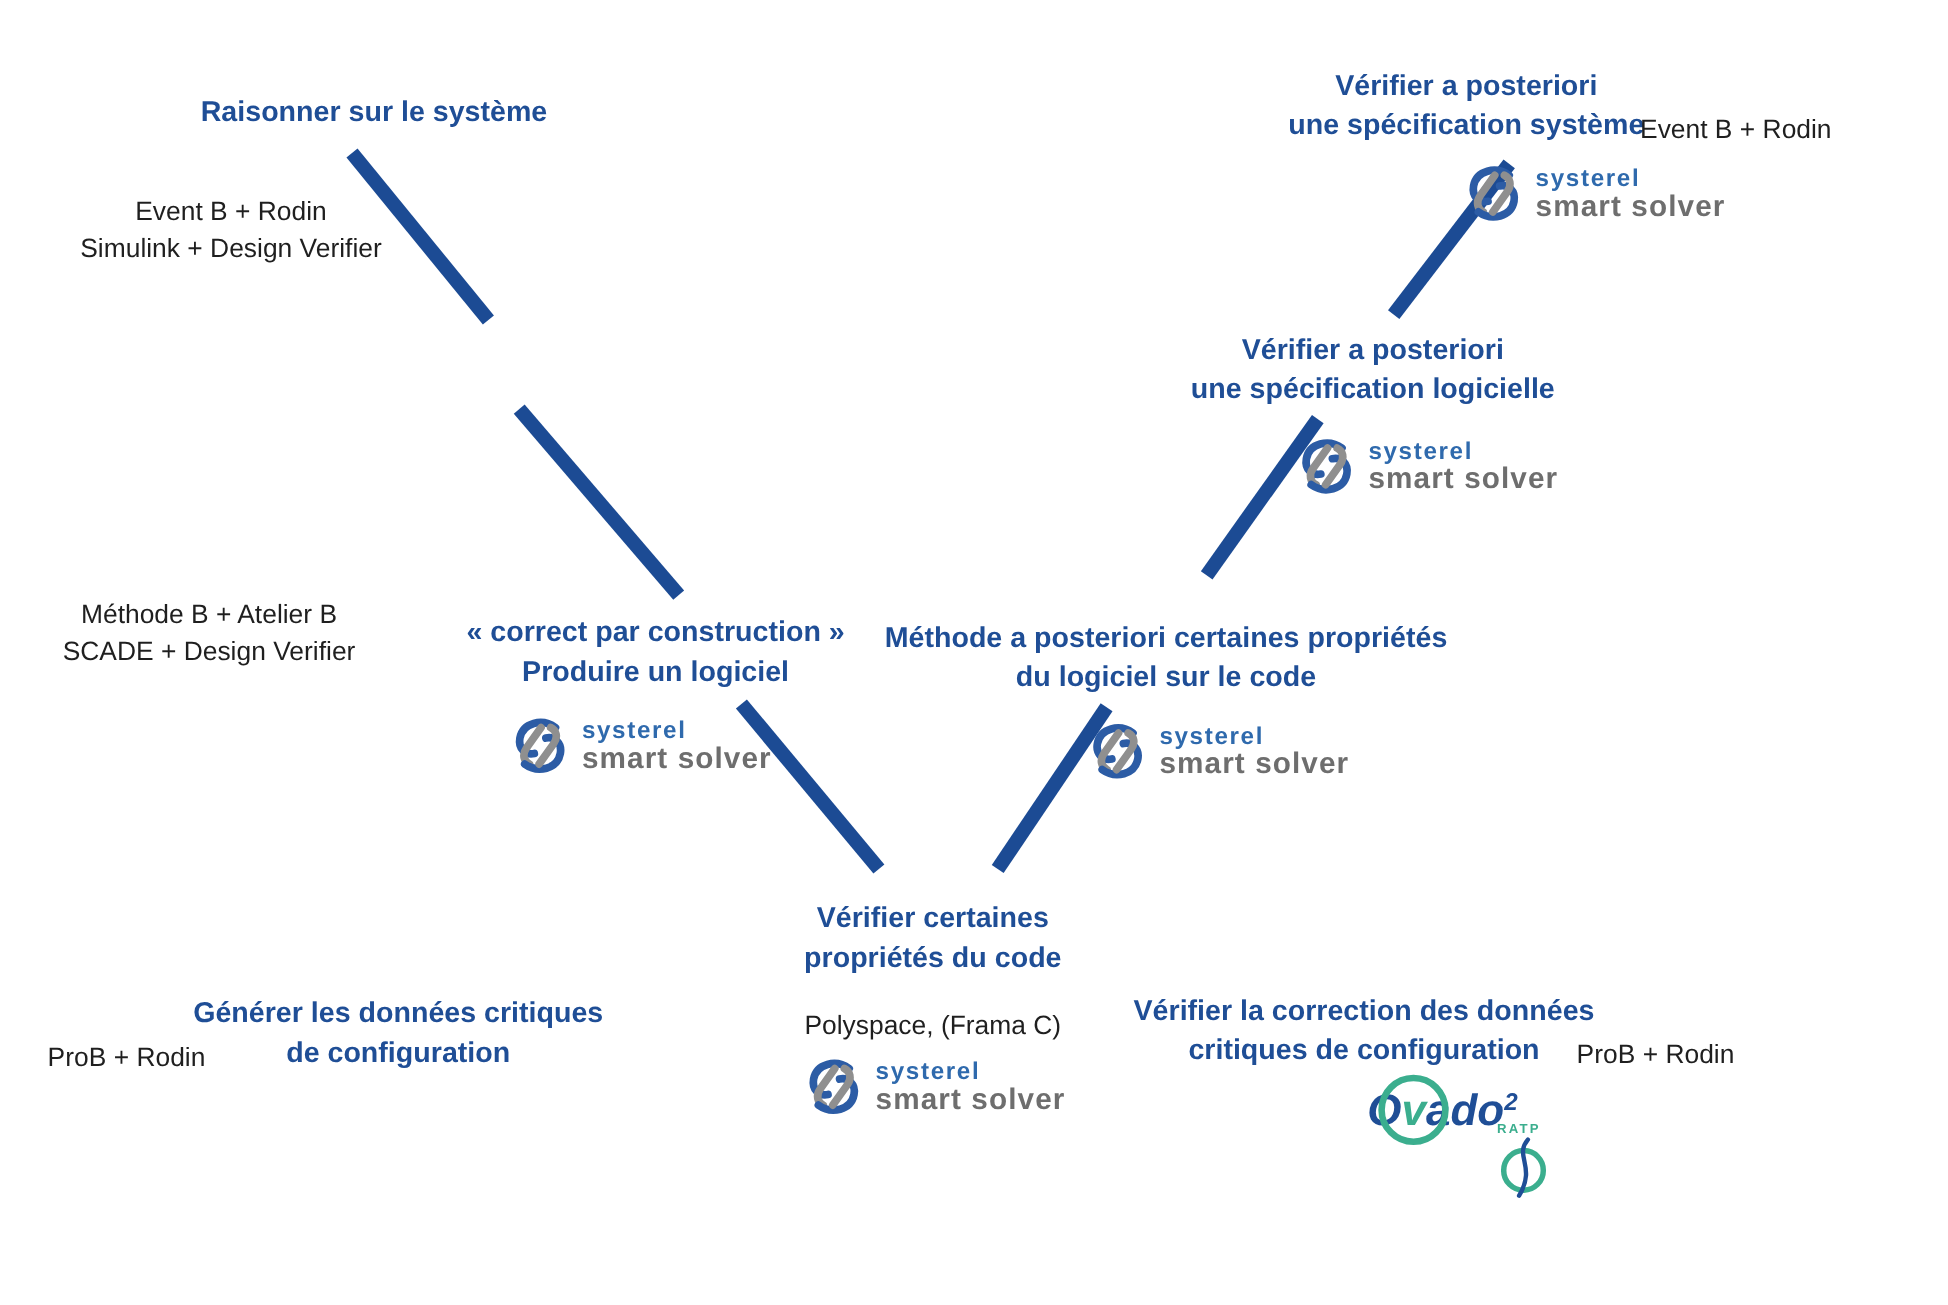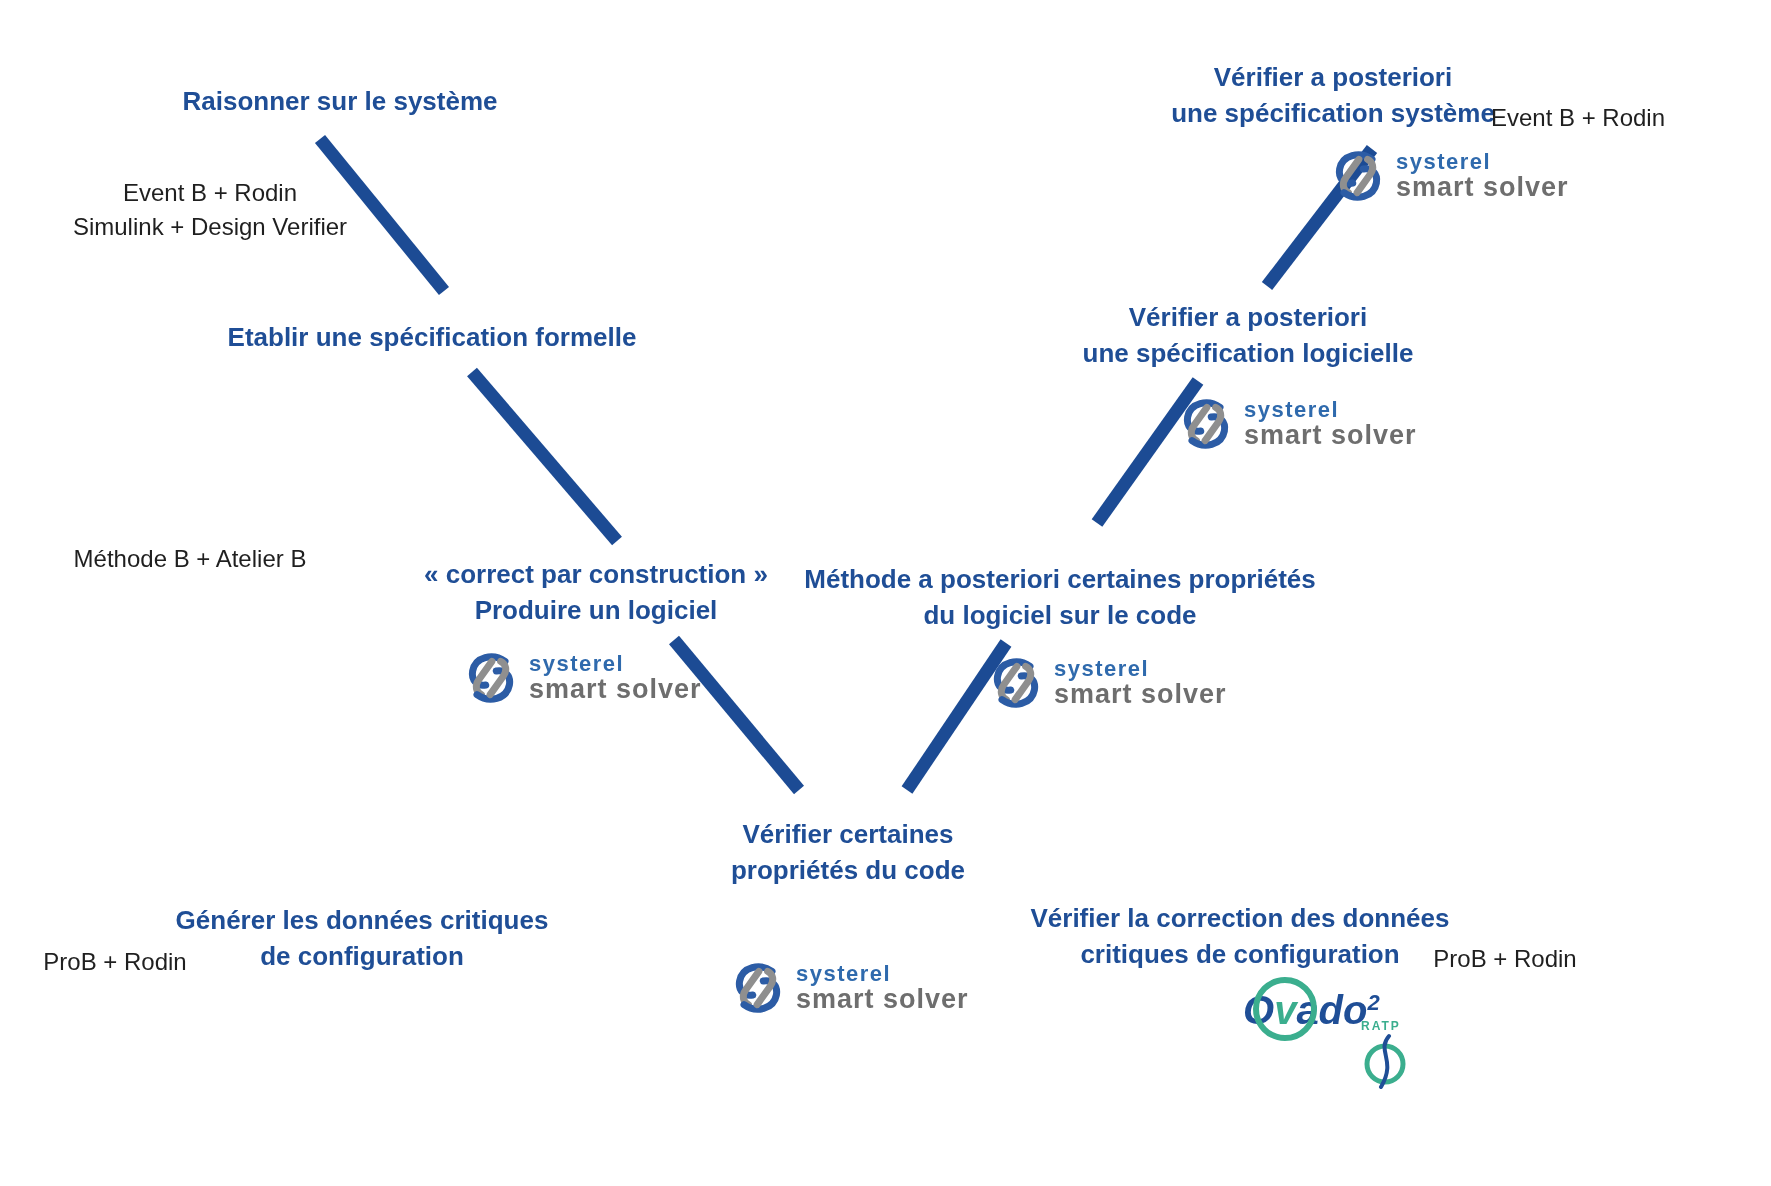--- a/index.html
+++ b/index.html
@@ -74,26 +74,24 @@
 
   <div class="step" style="left:120px;top:84px;width:440px;">
     <div>Raisonner sur le système</div>
   </div>
 
   <div class="tool" style="left:30px;top:176px;width:360px;">
     <div>Event B + Rodin</div>
     <div>Simulink + Design Verifier</div>
   </div>
 
-  <div class="step" style="left:202px;top:320px;width:460px;">
-    <div>Etablir une spécification formelle</div>
-  </div>
 
   <div class="tool" style="left:0px;top:542px;width:380px;">
     <div>Méthode B + Atelier B</div>
+    <div>SCADE + Design Verifier</div>
   </div>
 
   <div class="step" style="left:396px;top:557px;width:400px;">
     <div>« correct par construction »</div>
     <div>Produire un logiciel</div>
   </div>
 
   <div class="syslogo" style="left:463px;top:650px;">
     <svg class="sysicon" viewBox="0 0 64 64" xmlns="http://www.w3.org/2000/svg">
       <path class="ic-blue" d="M48 13 C34 3 14 8 11 24 C9 35 17 42 26 40"></path>
@@ -105,20 +103,23 @@
       <div class="sysname">systerel</div>
       <div class="sysprod">smart solver</div>
     </div>
   </div>
 
   <div class="step" style="left:648px;top:817px;width:400px;">
     <div>Vérifier certaines</div>
     <div>propriétés du code</div>
   </div>
 
+  <div class="tool" style="left:648px;top:916px;width:400px;">
+    <div>Polyspace, (Frama C)</div>
+  </div>
 
   <div class="syslogo" style="left:730px;top:960px;">
     <svg class="sysicon" viewBox="0 0 64 64" xmlns="http://www.w3.org/2000/svg">
       <path class="ic-blue" d="M48 13 C34 3 14 8 11 24 C9 35 17 42 26 40"></path>
       <path class="ic-gray" d="M21 51 C15 48 13 41 18 34 L33 13"></path>
       <path class="ic-blue" d="M16 51 C30 61 50 56 53 40 C55 29 47 22 38 24"></path>
       <path class="ic-gray" d="M43 13 C49 16 51 23 46 30 L31 51"></path>
     </svg>
     <div class="systext">
       <div class="sysname">systerel</div>

